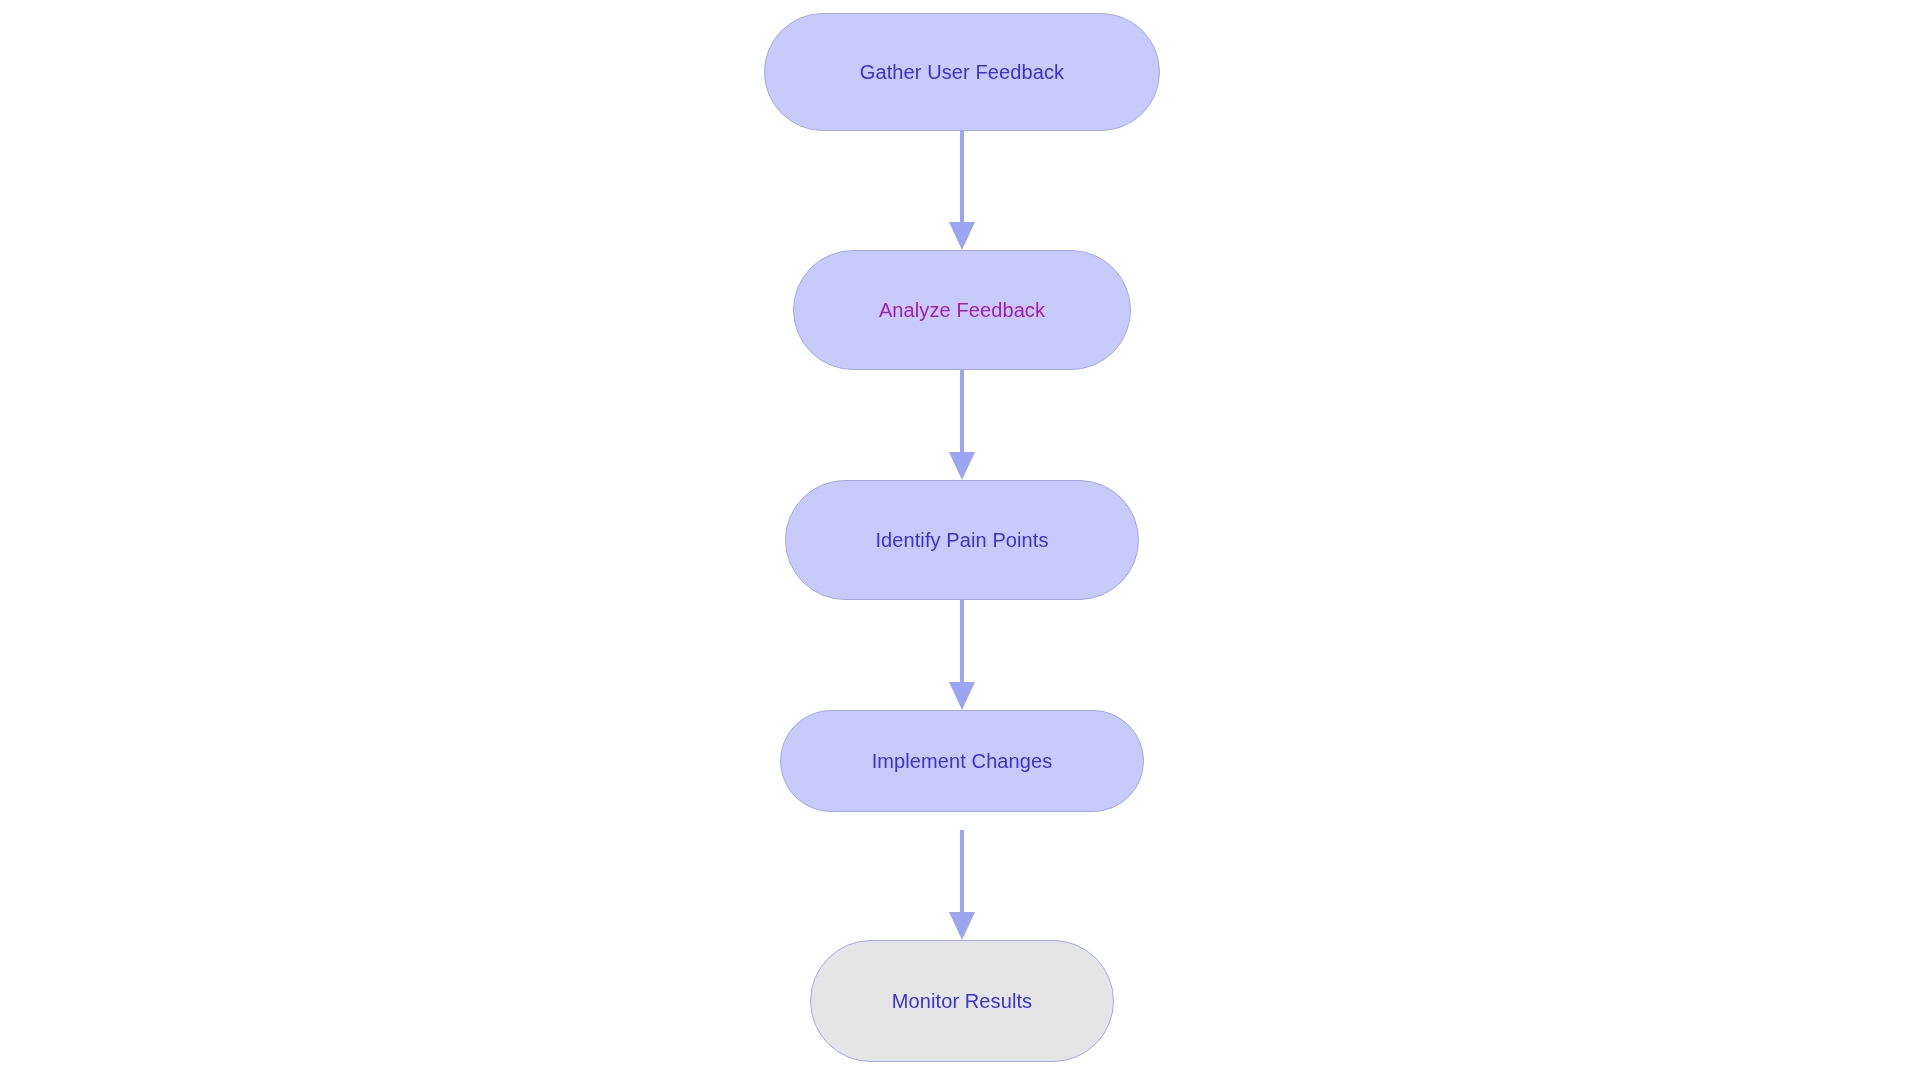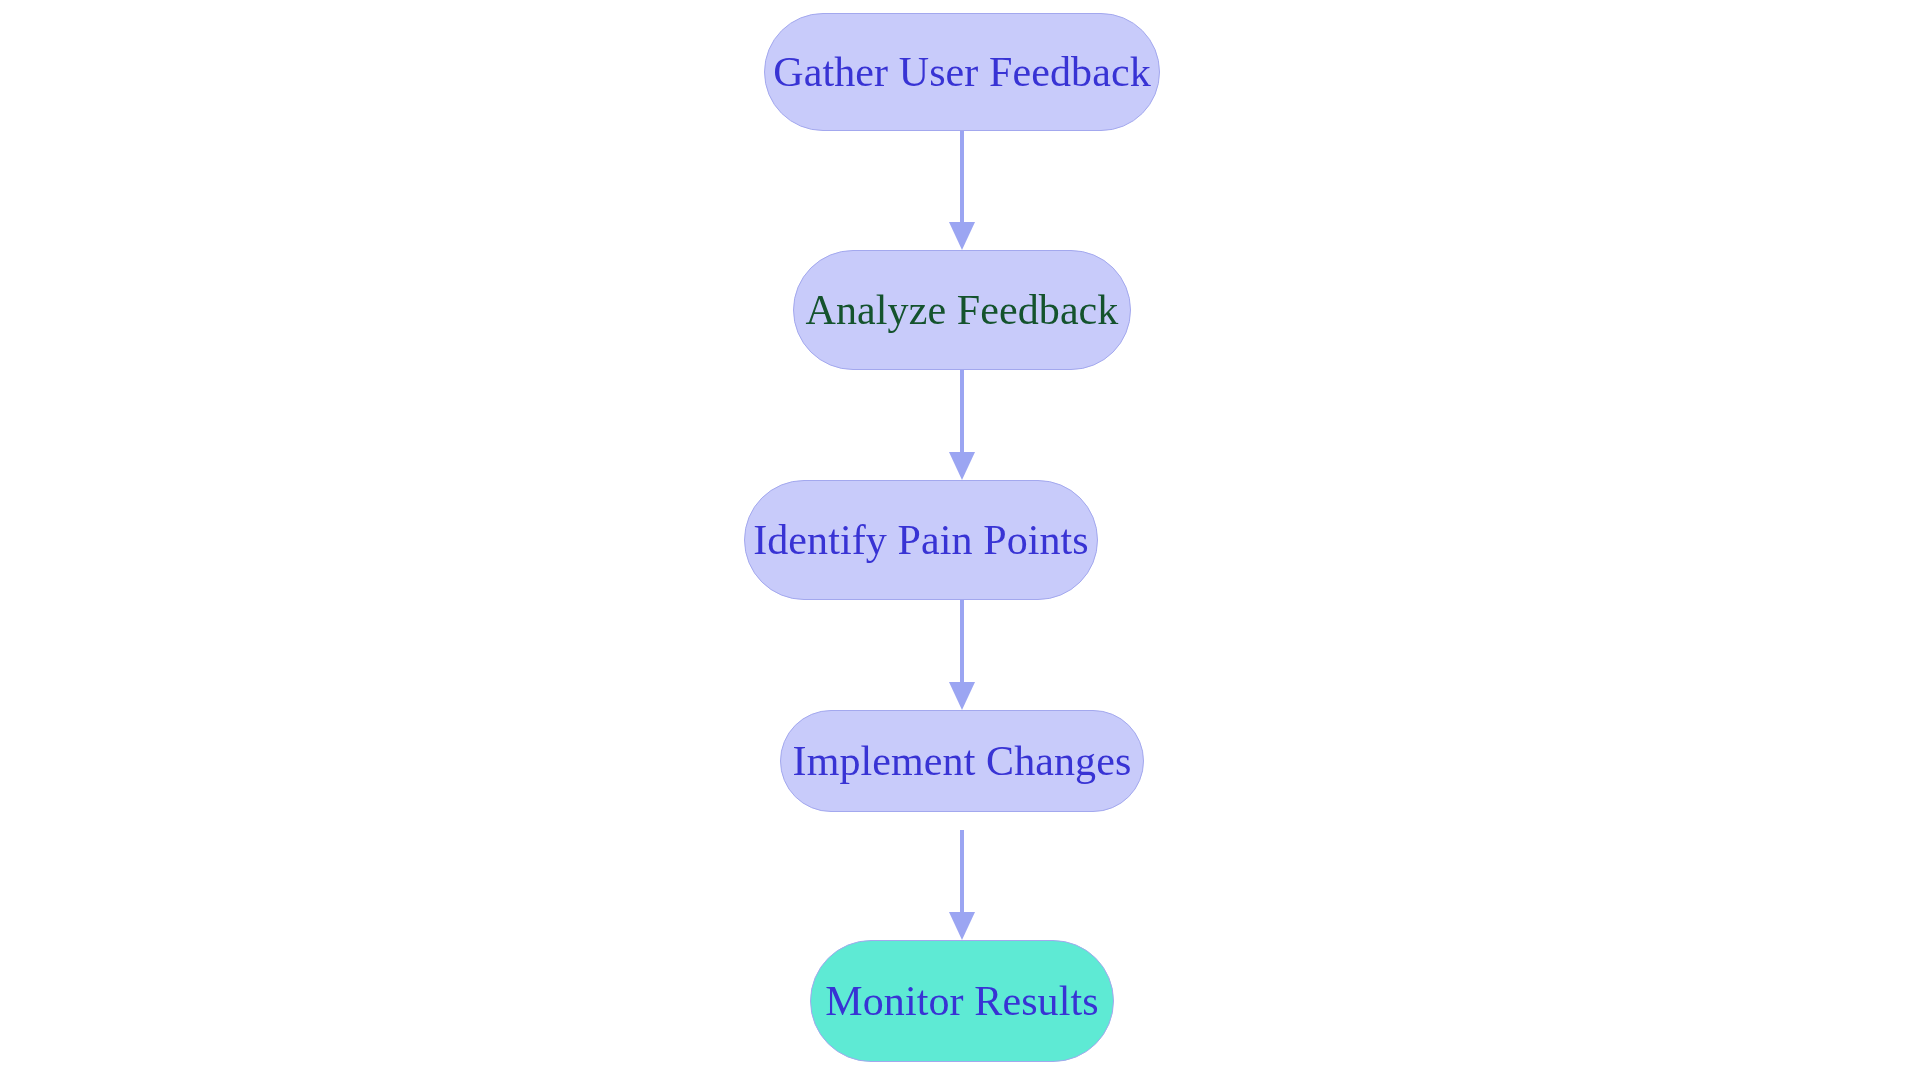--- a/index.html
+++ b/index.html
@@ -29,22 +29,22 @@
     display: flex;
     align-items: center;
     justify-content: center;
     background: #c8cbfa;
     border: 1.5px solid #a3a8ee;
     border-radius: 999px;
     transform: translateX(-50%);
   }
   .flow-node-label {
     color: #3833d4;
-    font-family: Liberation Serif, serif;
-    font-size: 42px;
+    font-family: Liberation Sans, sans-serif;
+    font-size: 20px;
     font-weight: 400;
     line-height: 1;
     white-space: nowrap;
     letter-spacing: 0.1px;
     user-select: none;
   }
 
   
   .flow-edge {
     position: absolute;
@@ -79,43 +79,43 @@
   <div class="flow-node" style="left: 962px; top: 13px; width: 396px; height: 118px; background: rgb(200, 203, 250); border-color: rgb(163, 168, 238);">
     <span class="flow-node-label" style="color: rgb(56, 51, 212);">Gather User Feedback</span>
   </div>
 
   <div class="flow-edge" style="left: 962px; top: 131px; width: 26px; height: 119px;">
     <div class="flow-edge-line" style="height: 91px; background: rgb(155, 165, 242);"></div>
     <div class="flow-edge-arrowhead" style="border-top-color: rgb(155, 165, 242);"></div>
   </div>
 
   <div class="flow-node" style="left: 962px; top: 250px; width: 338px; height: 120px; background: rgb(200, 203, 250); border-color: rgb(163, 168, 238);">
-    <span class="flow-node-label" style="color: #14532d;">Analyze Feedback</span>
+    <span class="flow-node-label" style="color: #a21caf;">Analyze Feedback</span>
   </div>
 
   <div class="flow-edge" style="left: 962px; top: 370px; width: 26px; height: 110px;">
     <div class="flow-edge-line" style="height: 82px; background: rgb(155, 165, 242);"></div>
     <div class="flow-edge-arrowhead" style="border-top-color: rgb(155, 165, 242);"></div>
   </div>
 
-  <div class="flow-node" style="left: 921px; top: 480px; width: 354px; height: 120px; background: rgb(200, 203, 250); border-color: rgb(163, 168, 238);">
+  <div class="flow-node" style="left: 962px; top: 480px; width: 354px; height: 120px; background: rgb(200, 203, 250); border-color: rgb(163, 168, 238);">
     <span class="flow-node-label" style="color: rgb(56, 51, 212);">Identify Pain Points</span>
   </div>
 
   <div class="flow-edge" style="left: 962px; top: 600px; width: 26px; height: 110px;">
     <div class="flow-edge-line" style="height: 82px; background: rgb(155, 165, 242);"></div>
     <div class="flow-edge-arrowhead" style="border-top-color: rgb(155, 165, 242);"></div>
   </div>
 
   <div class="flow-node" style="left: 962px; top: 710px; width: 364px; height: 102px; background: rgb(200, 203, 250); border-color: rgb(163, 168, 238);">
     <span class="flow-node-label" style="color: rgb(56, 51, 212);">Implement Changes</span>
   </div>
 
   <div class="flow-edge" style="left: 962px; top: 830px; width: 26px; height: 110px;">
     <div class="flow-edge-line" style="height: 82px; background: rgb(155, 165, 242);"></div>
     <div class="flow-edge-arrowhead" style="border-top-color: rgb(155, 165, 242);"></div>
   </div>
 
-  <div class="flow-node" style="left: 962px; top: 940px; width: 304px; height: 122px; background: #5eead4; border-color: rgb(163, 168, 238);">
+  <div class="flow-node" style="left: 962px; top: 940px; width: 304px; height: 122px; background: #e5e5e5; border-color: rgb(163, 168, 238);">
     <span class="flow-node-label" style="color: rgb(56, 51, 212);">Monitor Results</span>
   </div>
 
 </div>
 
 </body></html>

